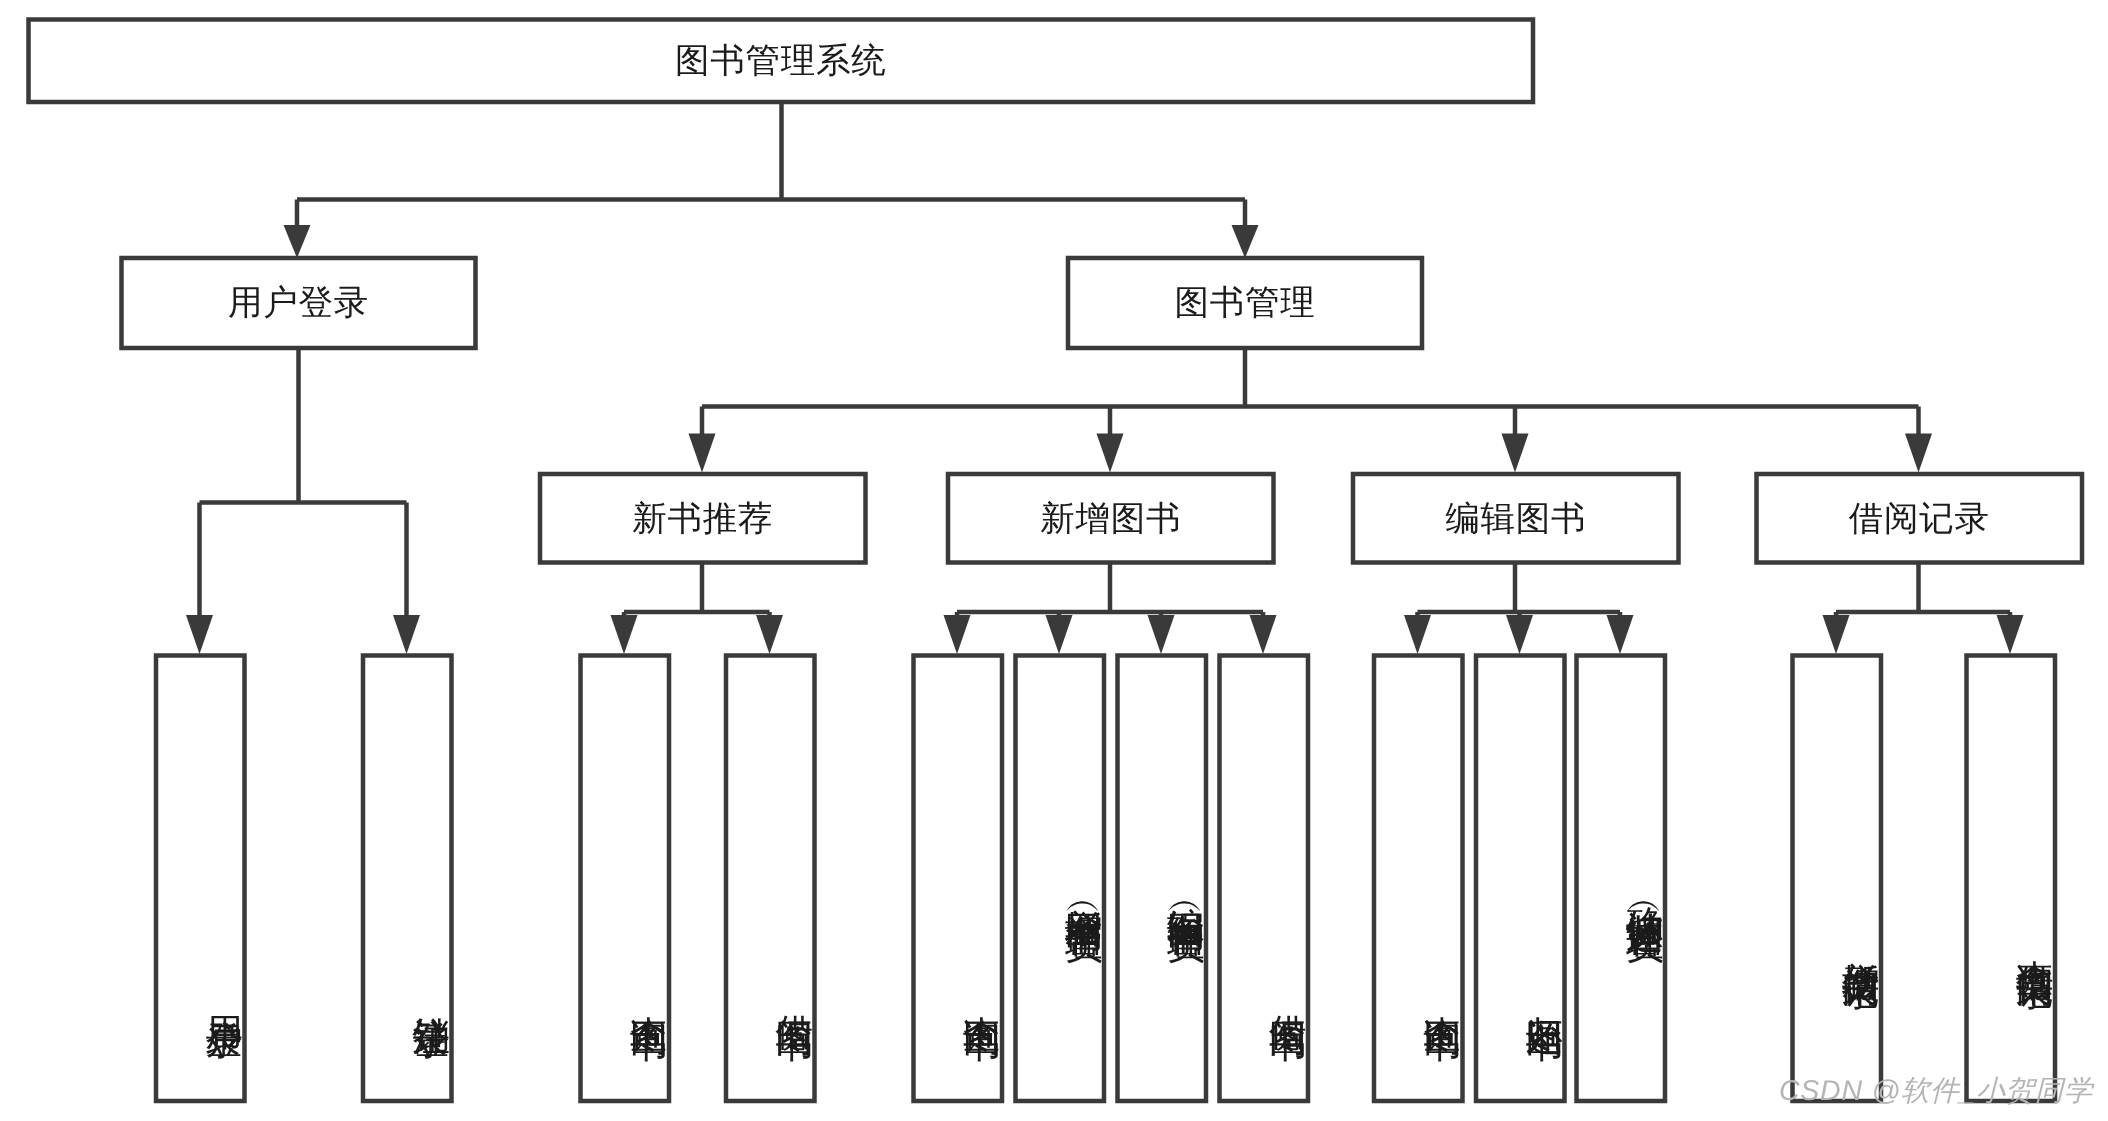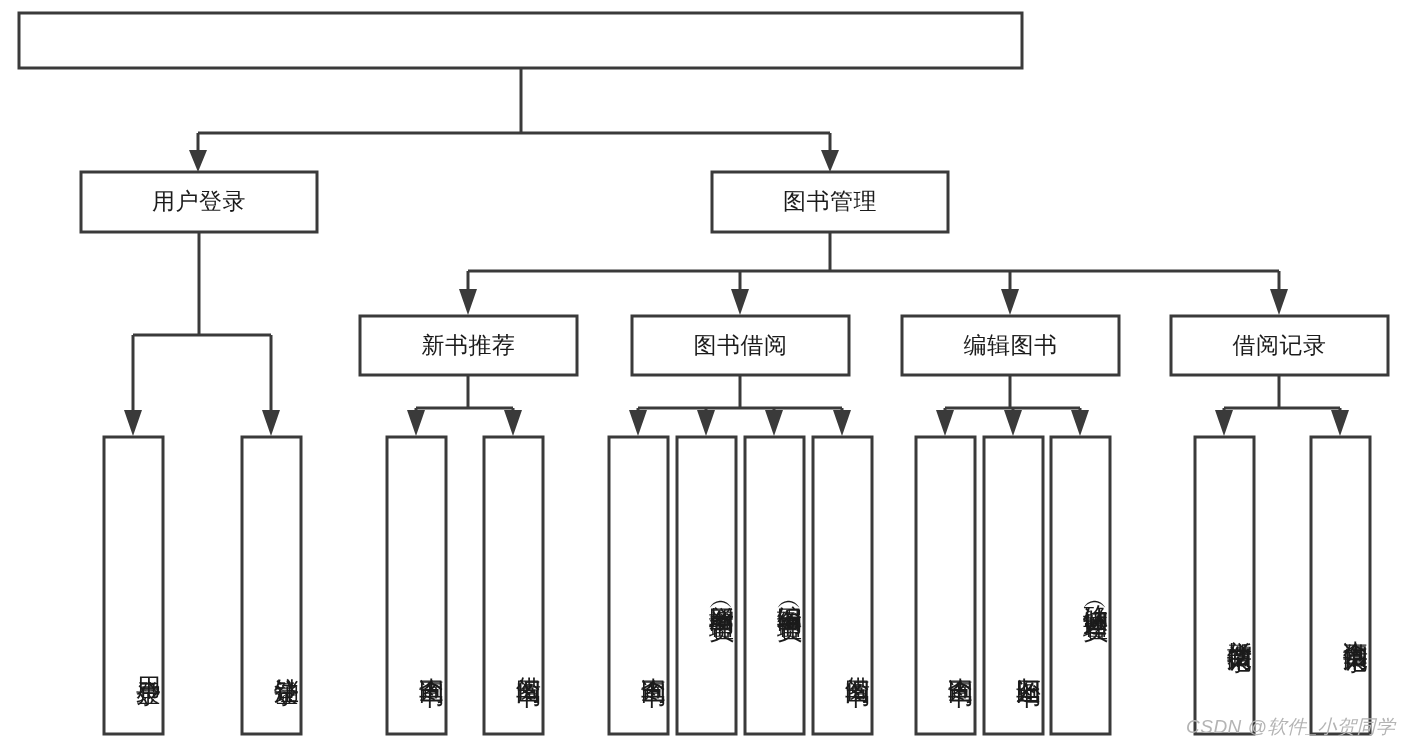--- a/index.html
+++ b/index.html
@@ -166,26 +166,27 @@
     <rect class="nodebox" x="813" y="437" width="59" height="297"></rect>
 
     <rect class="nodebox" x="916" y="437" width="59" height="297"></rect>
     <rect class="nodebox" x="984" y="437" width="59" height="297"></rect>
     <rect class="nodebox" x="1051" y="437" width="59" height="297"></rect>
 
     <rect class="nodebox" x="1195" y="437" width="59" height="297"></rect>
     <rect class="nodebox" x="1311" y="437" width="59" height="297"></rect>
   </svg>
 
+  <div class="label-h" style="left:19px; top:13px; width:1003px; height:55px;">图书管理系统</div>
 
   <div class="label-h" style="left:81px; top:172px; width:236px; height:60px;">用户登录</div>
   <div class="label-h" style="left:712px; top:172px; width:236px; height:60px;">图书管理</div>
 
   <div class="label-h" style="left:360px; top:316px; width:217px; height:59px;">新书推荐</div>
-  <div class="label-h" style="left:632px; top:316px; width:217px; height:59px;">图书借阅</div>
+  <div class="label-h" style="left:632px; top:316px; width:217px; height:59px;">新增图书</div>
   <div class="label-h" style="left:902px; top:316px; width:217px; height:59px;">编辑图书</div>
   <div class="label-h" style="left:1171px; top:316px; width:217px; height:59px;">借阅记录</div>
 
   <div class="label-v" style="left:104px; top:437px; width:59px; height:297px; padding-top:75px;">用户登录</div>
   <div class="label-v" style="left:242px; top:437px; width:59px; height:297px; padding-top:75px;">注销登录</div>
 
   <div class="label-v" style="left:387px; top:437px; width:59px; height:297px; padding-top:75px;">查询图书</div>
   <div class="label-v" style="left:484px; top:437px; width:59px; height:297px; padding-top:75px;">借阅图书</div>
 
   <div class="label-v" style="left:609px; top:437px; width:59px; height:297px; padding-top:75px;">查询图书</div>

